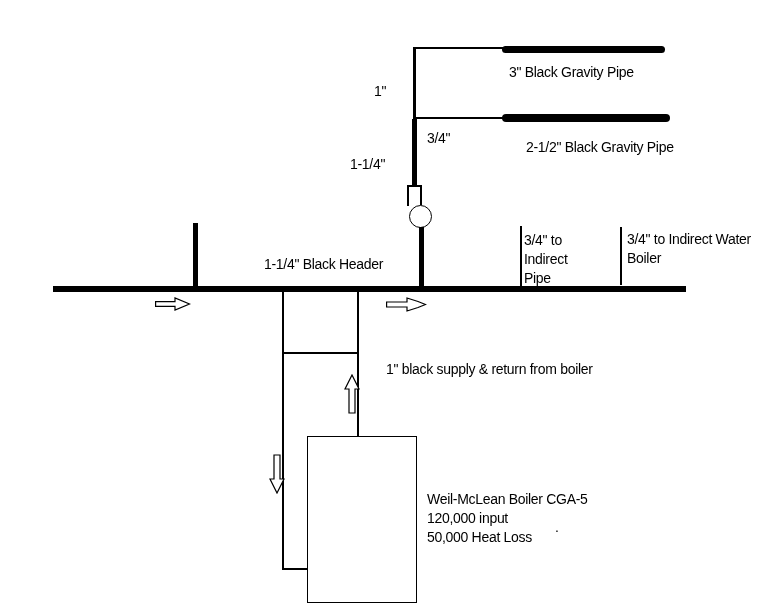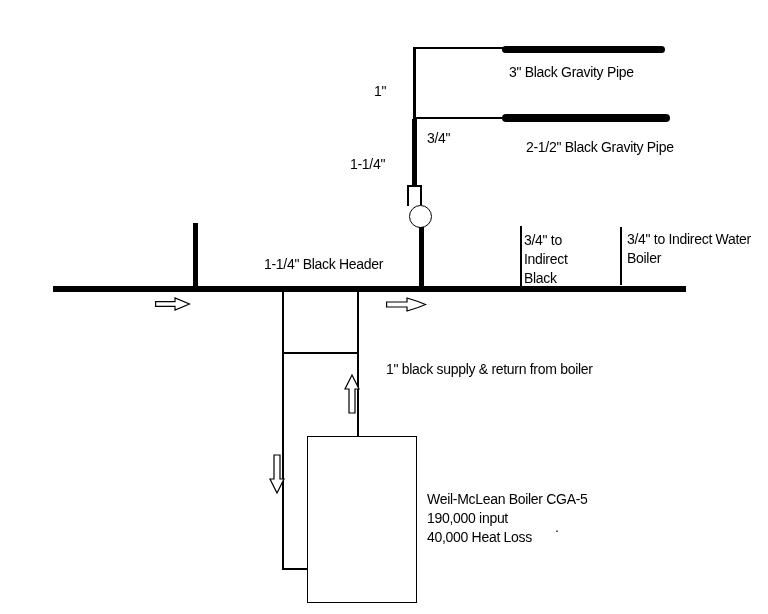--- a/index.html
+++ b/index.html
@@ -96,30 +96,30 @@
   <div class="lbl" style="left:350px;top:155px;">1-1/4"</div>
 
   <div class="lbl" style="left:509px;top:63px;">3" Black Gravity Pipe</div>
   <div class="lbl" style="left:526px;top:138px;">2-1/2" Black Gravity Pipe</div>
 
   <div class="lbl" style="left:264px;top:255px;">1-1/4" Black Header</div>
 
   <div class="lbl" style="left:524px;top:231px;">
     <div>3/4" to</div>
     <div>Indirect</div>
-    <div>Black</div>
+    <div>Pipe</div>
   </div>
 
   <div class="lbl" style="left:627px;top:230px;">
     <div>3/4" to Indirect Water</div>
     <div>Boiler</div>
   </div>
 
   <div class="lbl" style="left:386px;top:360px;">1" black supply &amp; return from boiler</div>
 
   <div class="lbl" style="left:427px;top:474px;margin-top:16px;">
     <div>Weil-McLean Boiler CGA-5</div>
-    <div>190,000 input</div>
-    <div>40,000 Heat Loss</div>
+    <div>120,000 input</div>
+    <div>50,000 Heat Loss</div>
   </div>
   <div class="lbl" style="left:555px;top:518px;">.</div>
 
 </div>
 
 </body></html>

